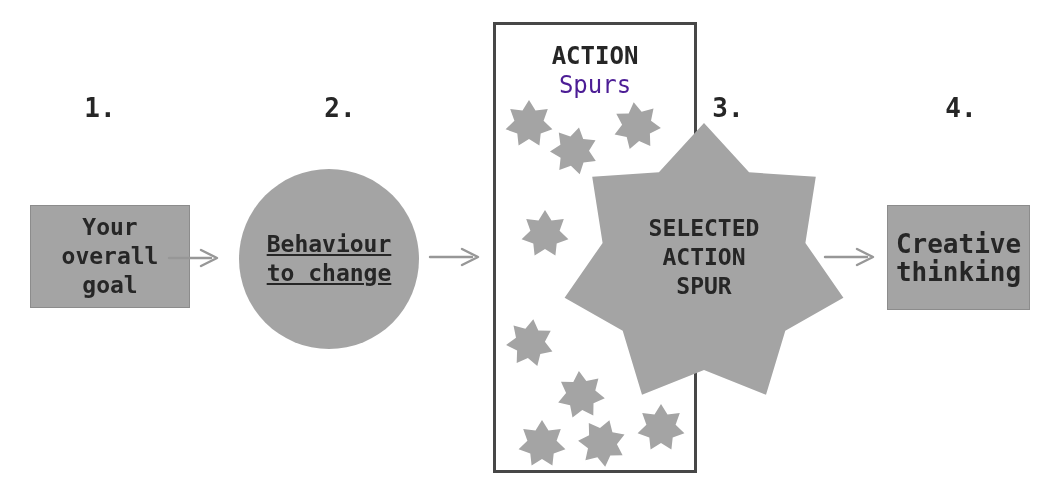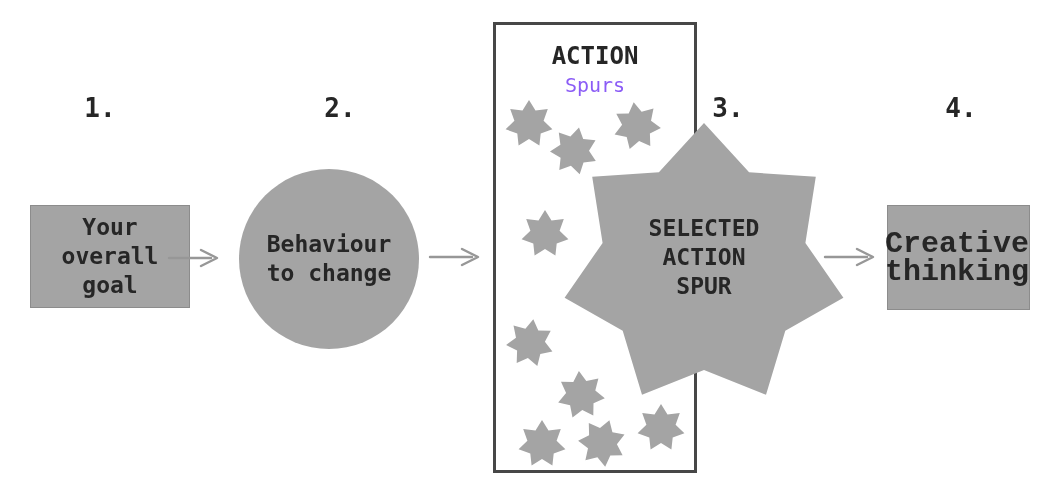--- a/index.html
+++ b/index.html
@@ -40,44 +40,44 @@
     display: flex; align-items: center; justify-content: center;
     font-size: 23px; line-height: 29px;
   }
   .behaviour-circle {
     position: absolute;
     left: 239px; top: 169px;
     width: 180px; height: 180px;
     border-radius: 50%;
     background: var(--shape-fill, #a4a4a4);
     display: flex; align-items: center; justify-content: center;
-    font-size: 23px; line-height: 29px;
+    font-size: 23px; line-height: 29px; text-decoration: underline;
   }
   .spurs-box {
     position: absolute;
     left: 493px; top: 22px;
     width: 204px; height: 451px;
     box-sizing: border-box;
     border: 3px solid var(--panel-border, #474747);
     background: #ffffff;
     z-index: 1;
     text-align: center;
   }
   .spurs-title {
     margin-top: 16px;
     font-size: 24px;
     font-weight: bold;
     line-height: 30px;
   }
   .spurs-subtitle {
     margin-top: 2px;
-    font-size: 20px;
+    font-size: 24px;
     font-weight: normal;
     line-height: 24px;
-    color: #8b5cf6;
+    color: #4c1d95;
   }
   .stars-layer {
     position: absolute;
     left: 0; top: 0;
     z-index: 2;
     pointer-events: none;
   }
   .big-star-label {
     position: absolute;
     left: 594px; top: 214px;
@@ -89,22 +89,22 @@
     text-align: center;
     white-space: pre-line;
   }
   .creative-box {
     position: absolute;
     left: 887px; top: 205px;
     width: 143px; height: 105px;
     background: var(--shape-fill, #a4a4a4);
     border: 1px solid #8c8c8c;
     box-sizing: border-box;
-    display: flex; align-items: center; justify-content: flex-end;
-    font-size: 30px; line-height: 28px; font-family: Liberation Mono, monospace;
+    display: flex; align-items: center; justify-content: center;
+    font-size: 26px; line-height: 28px;
   }
   .arrow {
     position: absolute;
     z-index: 1;
   }
   .arrow path {
     stroke: var(--arrow-color, #979797);
     stroke-width: 2.4;
     fill: none;
     stroke-linecap: round;

